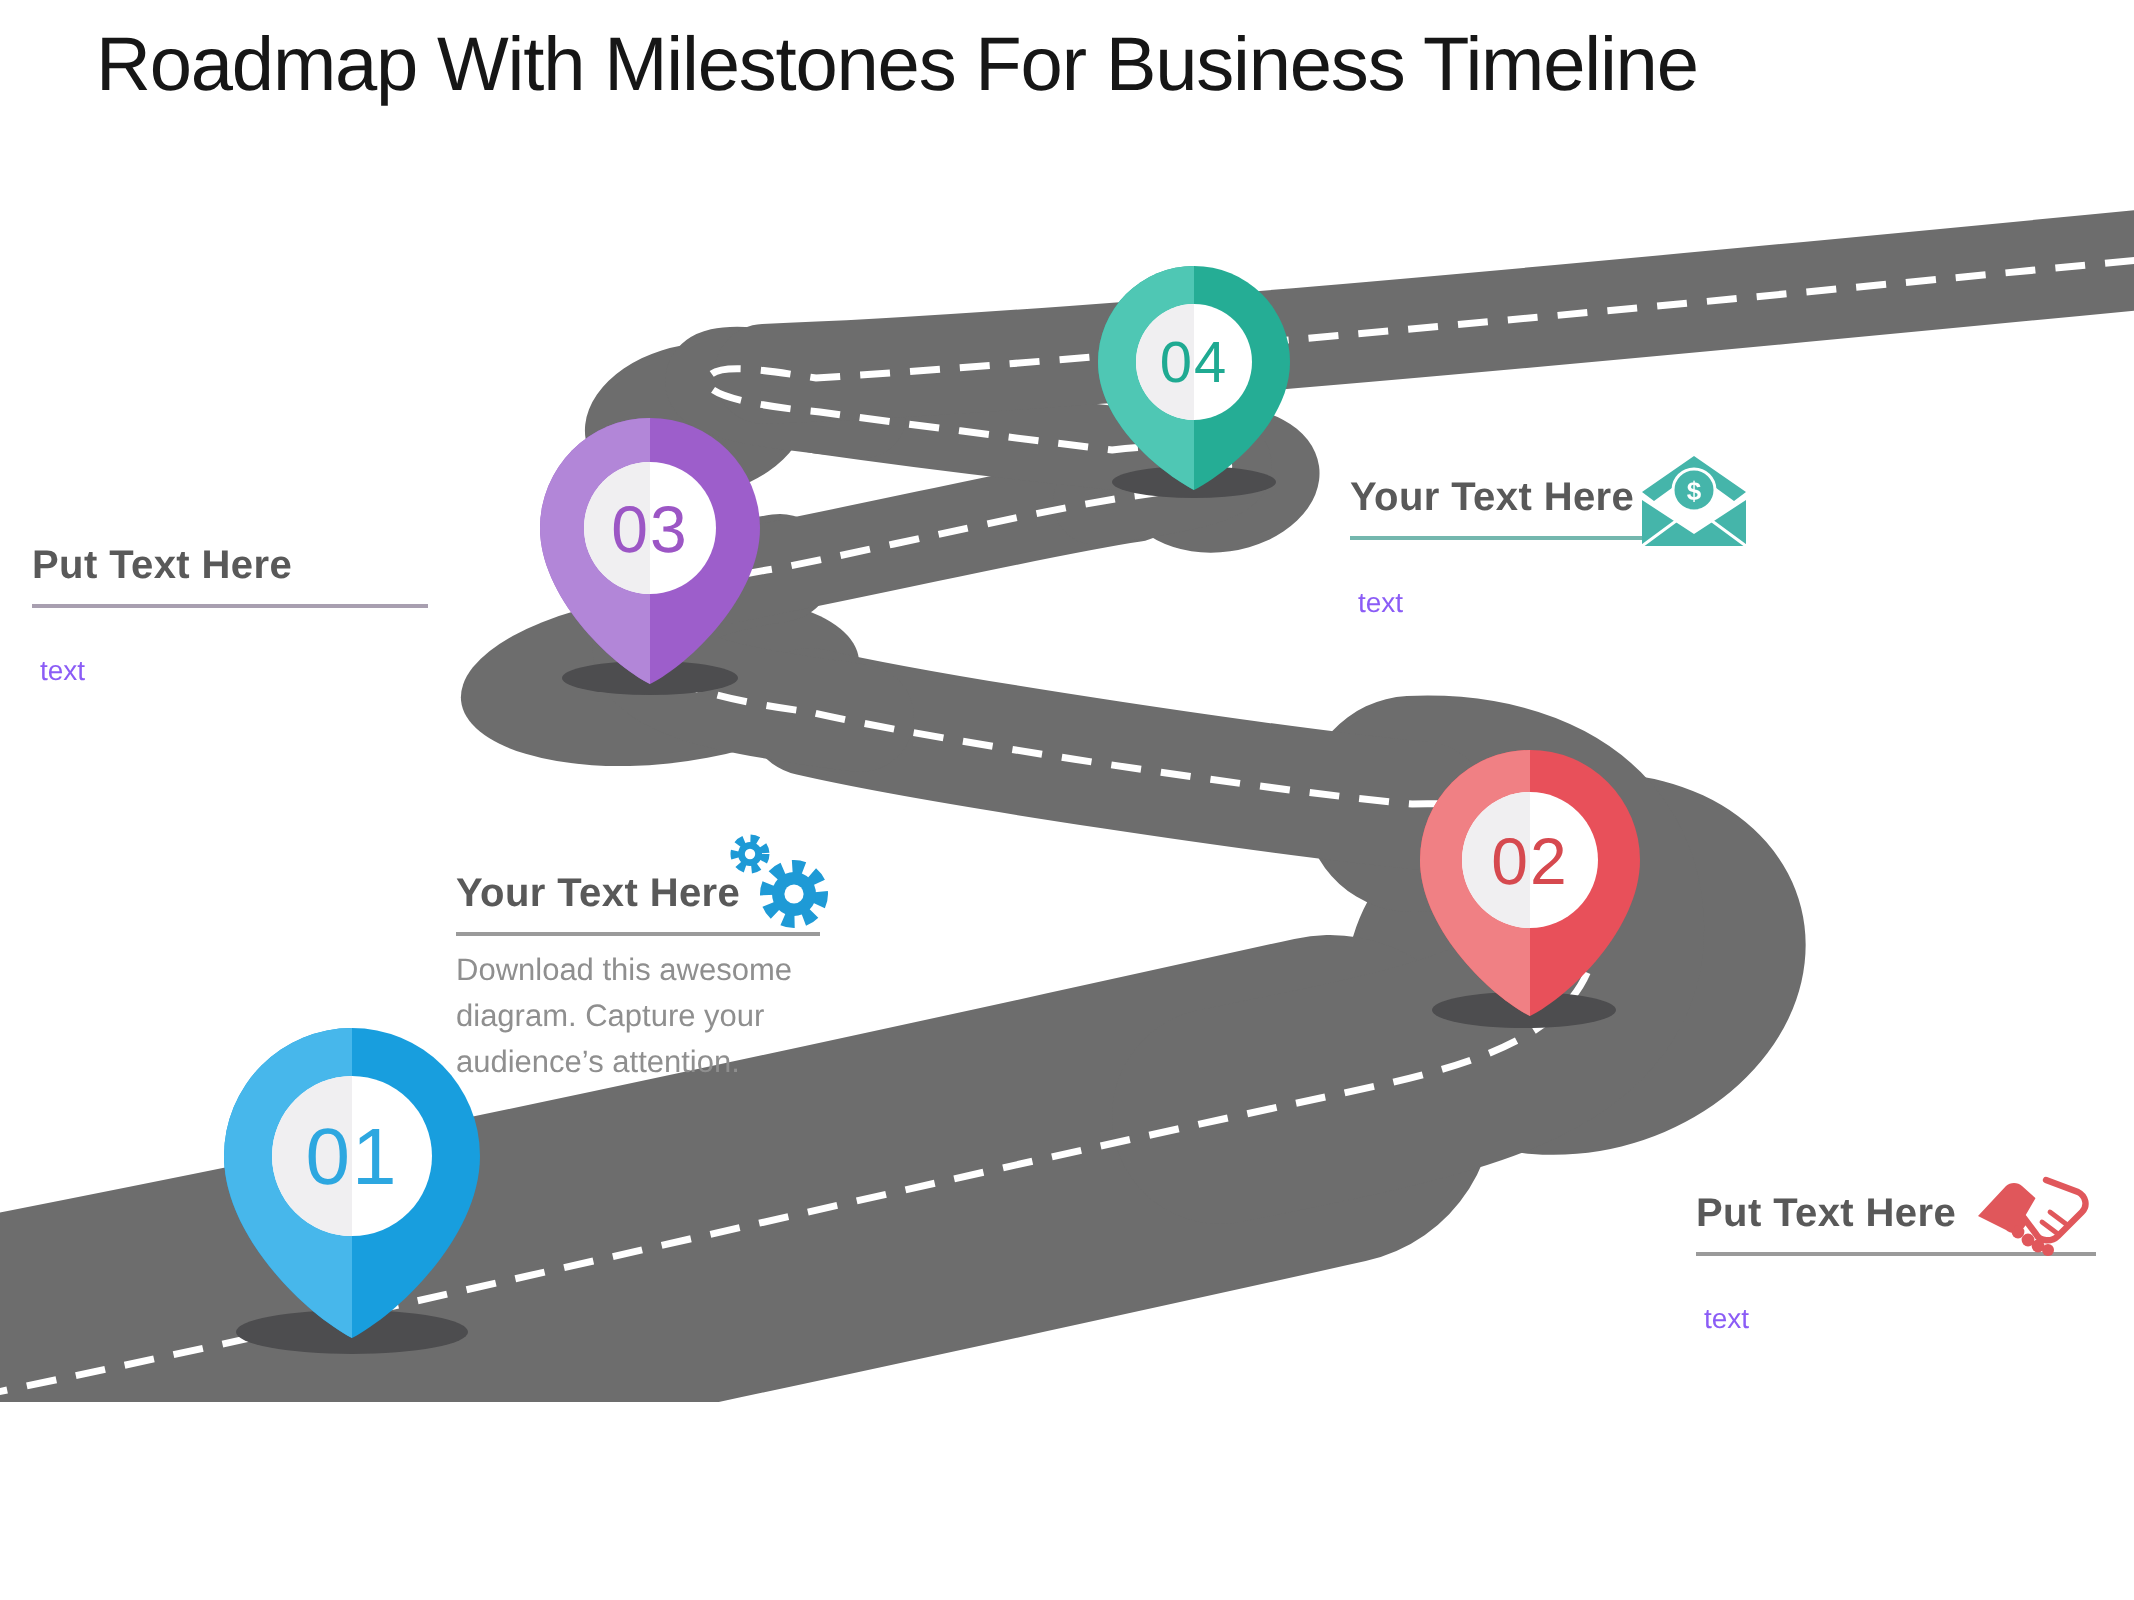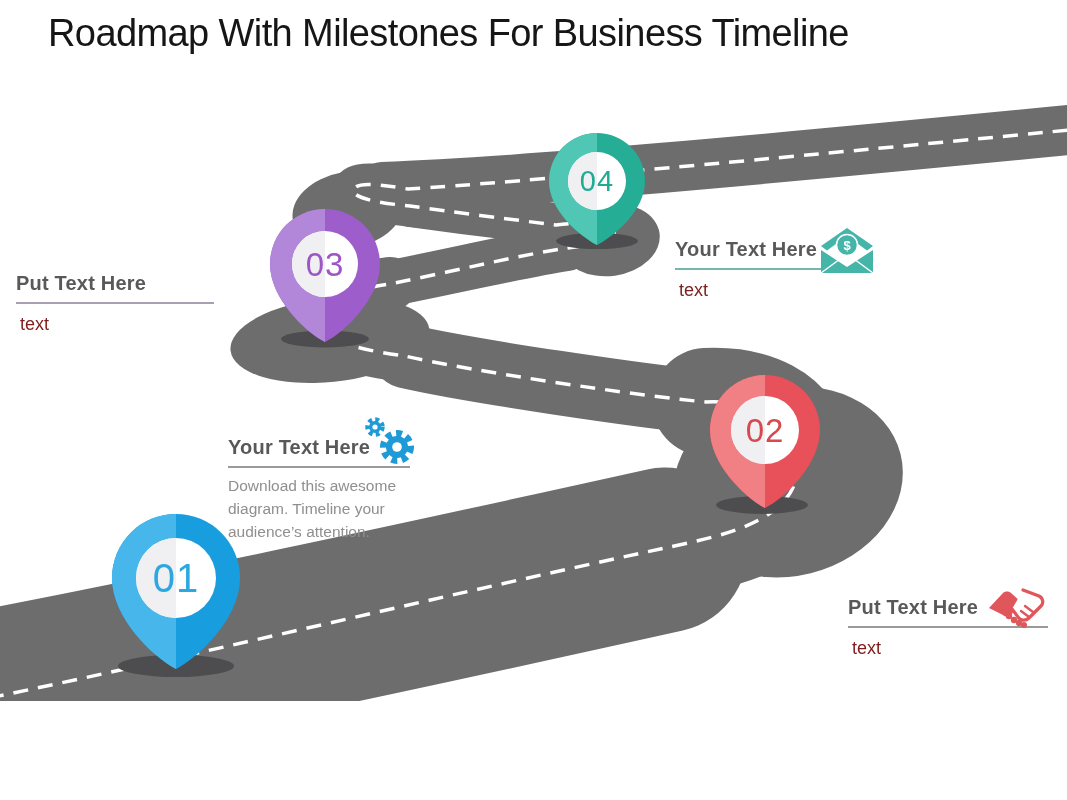--- a/index.html
+++ b/index.html
@@ -11,21 +11,21 @@
     position:absolute; left:48px; top:12px; font-size:38px; font-weight:400;
     color:#161616; letter-spacing:-0.6px; white-space:nowrap;
   }
   .road-svg { position:absolute; left:0; top:0; }
   .label { position:absolute; }
   .label .heading {
     margin:0; font-size:20px; font-weight:bold; color:#595959; letter-spacing:0.2px;
     white-space:nowrap;
   }
   .label .divider { border:none; border-top:2px solid #9a9a9a; margin:7px 0 0 0; }
-  .label .sub { font-size:18px; color:#7f1d1d; margin-top:10px; padding-left:4px; }
+  .label .sub { font-size:14px; color:#8b5cf6; margin-top:23px; padding-left:4px; }
   .label .body-text { font-size:15.5px; color:#8f8f8f; line-height:23px; margin-top:6px; }
   .label .icon { position:absolute; }
   .label-goal      { left:16px;  top:272px; width:200px; }
   .label-goal .divider { border-top-color:#a89fb0; width:198px; }
   .label-goal .icon { left:142px; top:-17px; }
   .label-money     { left:675px; top:238px; width:200px; }
   .label-money .divider { border-top-color:#74b7ae; width:185px; }
   .label-money .icon { left:144px; top:-13px; }
   .label-gears     { left:228px; top:436px; width:190px; }
   .label-gears .divider { width:182px; }
@@ -157,21 +157,21 @@
       <svg width="52" height="50" viewBox="0 0 52 50">
         <circle cx="33" cy="31" r="13" fill="none" stroke="#1e9ad6" stroke-width="8" stroke-dasharray="5.6 4.4"></circle>
         <circle cx="33" cy="31" r="11" fill="#1e9ad6"></circle>
         <circle cx="33" cy="31" r="4.8" fill="#ffffff"></circle>
         <circle cx="11" cy="11" r="7" fill="none" stroke="#1e9ad6" stroke-width="5.5" stroke-dasharray="3.6 3"></circle>
         <circle cx="11" cy="11" r="6" fill="#1e9ad6"></circle>
         <circle cx="11" cy="11" r="2.6" fill="#ffffff"></circle>
       </svg>
     </span>
     <hr class="divider">
-    <div class="body-text">Download this awesome diagram. Timeline your audience’s attention.</div>
+    <div class="body-text">Download this awesome diagram. Capture your audience’s attention.</div>
   </div>
 
   <div class="label label-handshake">
     <div class="heading">Put Text Here</div>
     <span class="icon">
       <svg width="64" height="52" viewBox="0 0 64 52">
         <path d="M4,28 L18,13 C20,11 24,11 26,13 L36,22 L26,35 C24,37 20,37 18,35 Z" fill="#e0575b"></path>
         <path d="M38,10 L54,16 C58,18 59,23 56,26 L44,38 C41,41 35,41 33,37 L27,29" fill="#ffffff" stroke="#e0575b" stroke-width="3.2" stroke-linejoin="round" stroke-linecap="round"></path>
         <circle cx="24" cy="36" r="3.2" fill="#e0575b"></circle>
         <circle cx="29" cy="40" r="3.2" fill="#e0575b"></circle>

